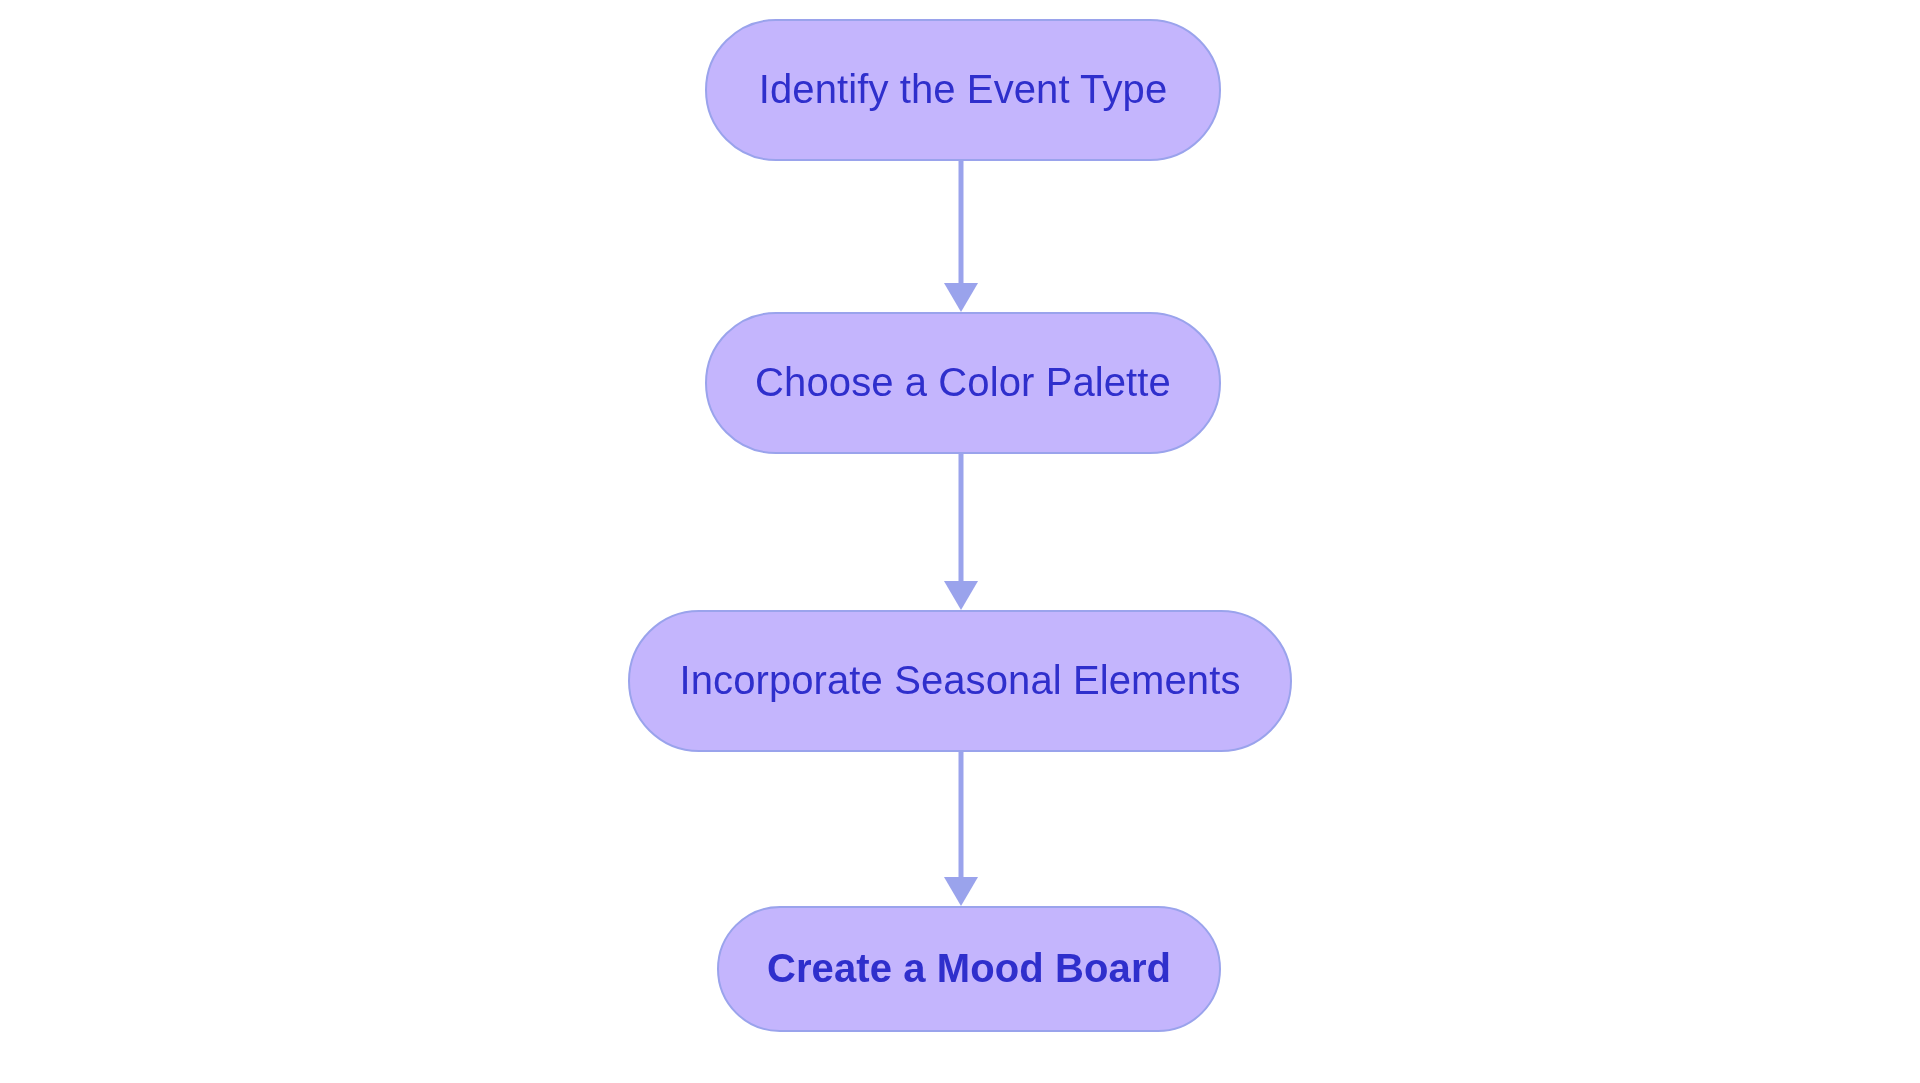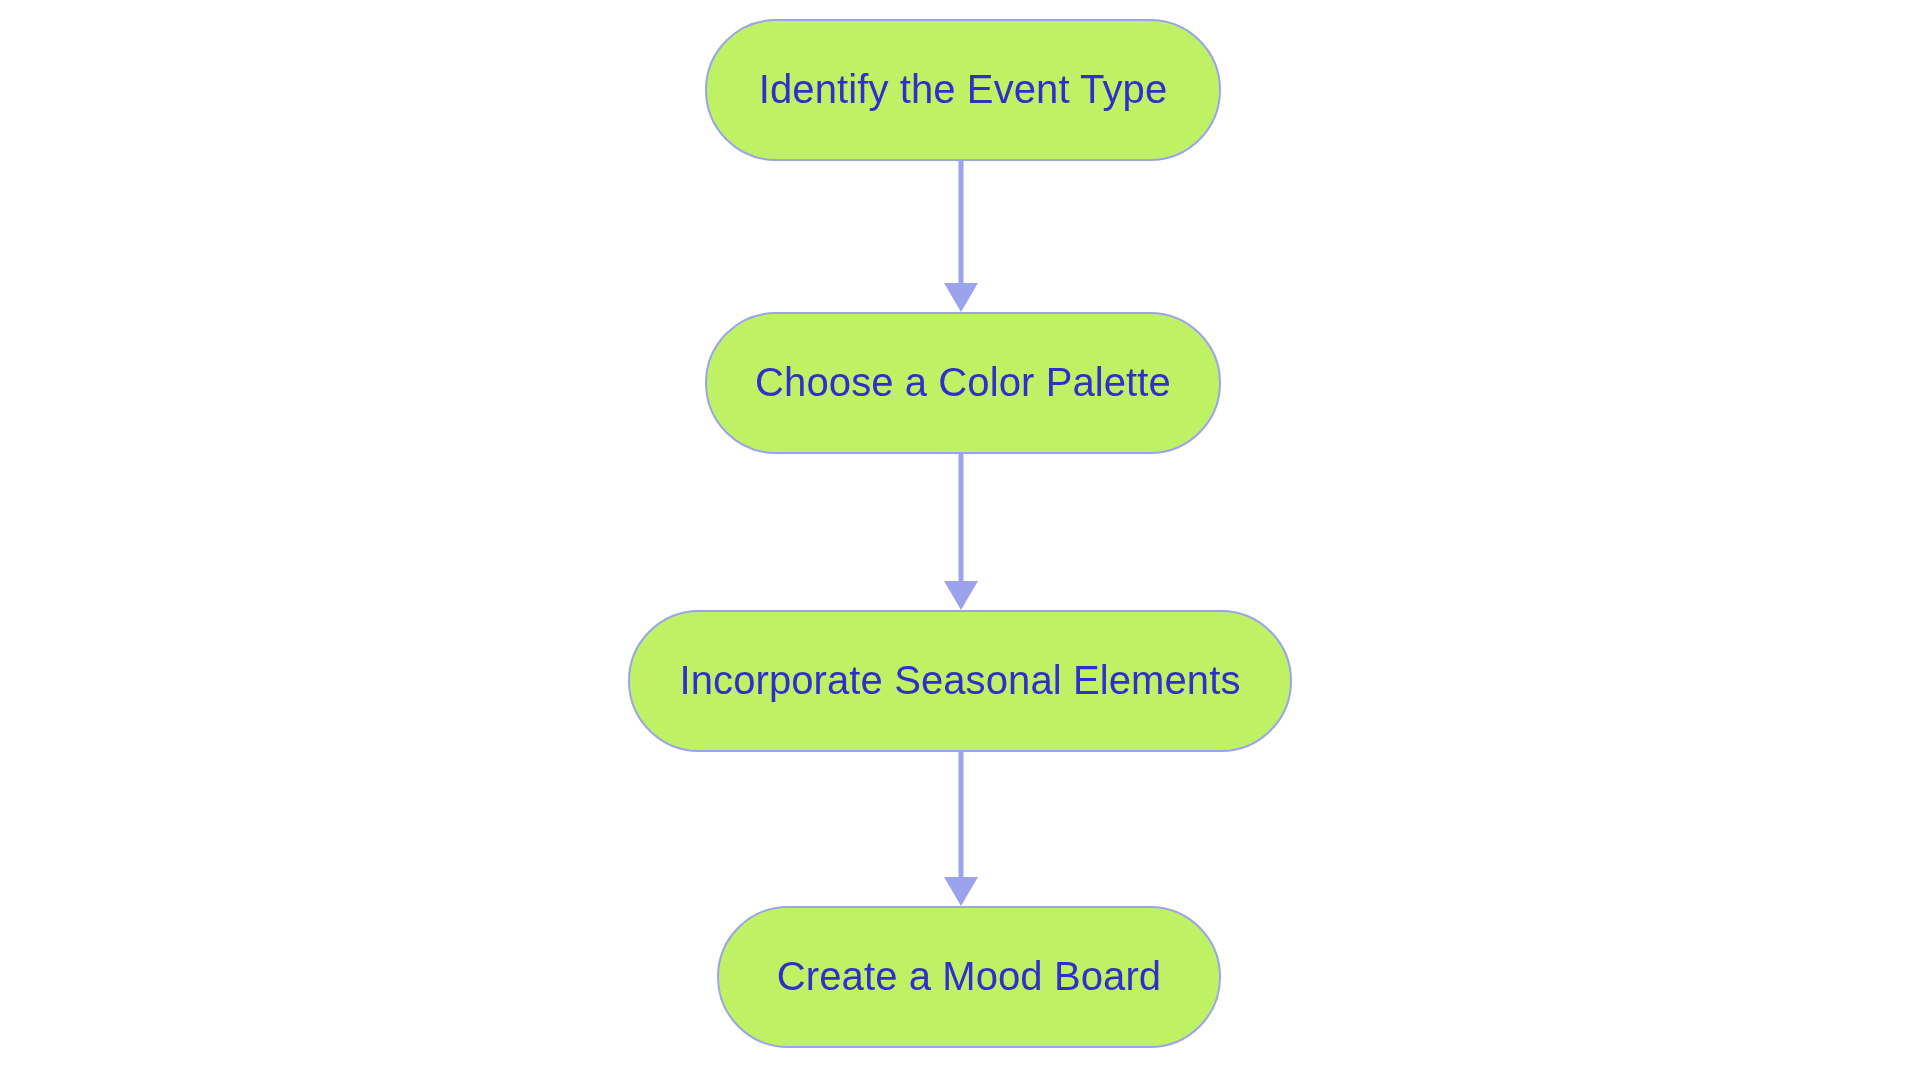--- a/index.html
+++ b/index.html
@@ -15,21 +15,21 @@
   }
   #flowchart-canvas {
     position: relative;
     width: 1920px;
     height: 1083px;
     background: #ffffff;
   }
   .flow-node {
     position: absolute;
     box-sizing: border-box;
-    background: #bef264;
+    background: #c4b5fd;
     border: 2px solid #9aa3ec;
     border-radius: 999px;
     display: flex;
     align-items: center;
     justify-content: center;
     color: #2f2fcc;
     font-family: "Liberation Sans", sans-serif;
     font-size: 40px;
     font-weight: 400;
     letter-spacing: 0.1px;
@@ -83,17 +83,17 @@
   </div>
 
   <div class="flow-node" style="left:628px; top:610px; width:664px; height:142px;">
     <span class="node-label">Incorporate Seasonal Elements</span>
   </div>
 
   <div class="flow-node" style="left:705px; top:312px; width:516px; height:142px;">
     <span class="node-label">Choose a Color Palette</span>
   </div>
 
-  <div class="flow-node" style="left:717px; top:906px; width:504px; height:142px;">
+  <div class="flow-node" style="left:717px; top:906px; width:504px; height:126px;font-weight:bold;">
     <span class="node-label">Create a Mood Board</span>
   </div>
 
 </div>
 
 </body></html>

